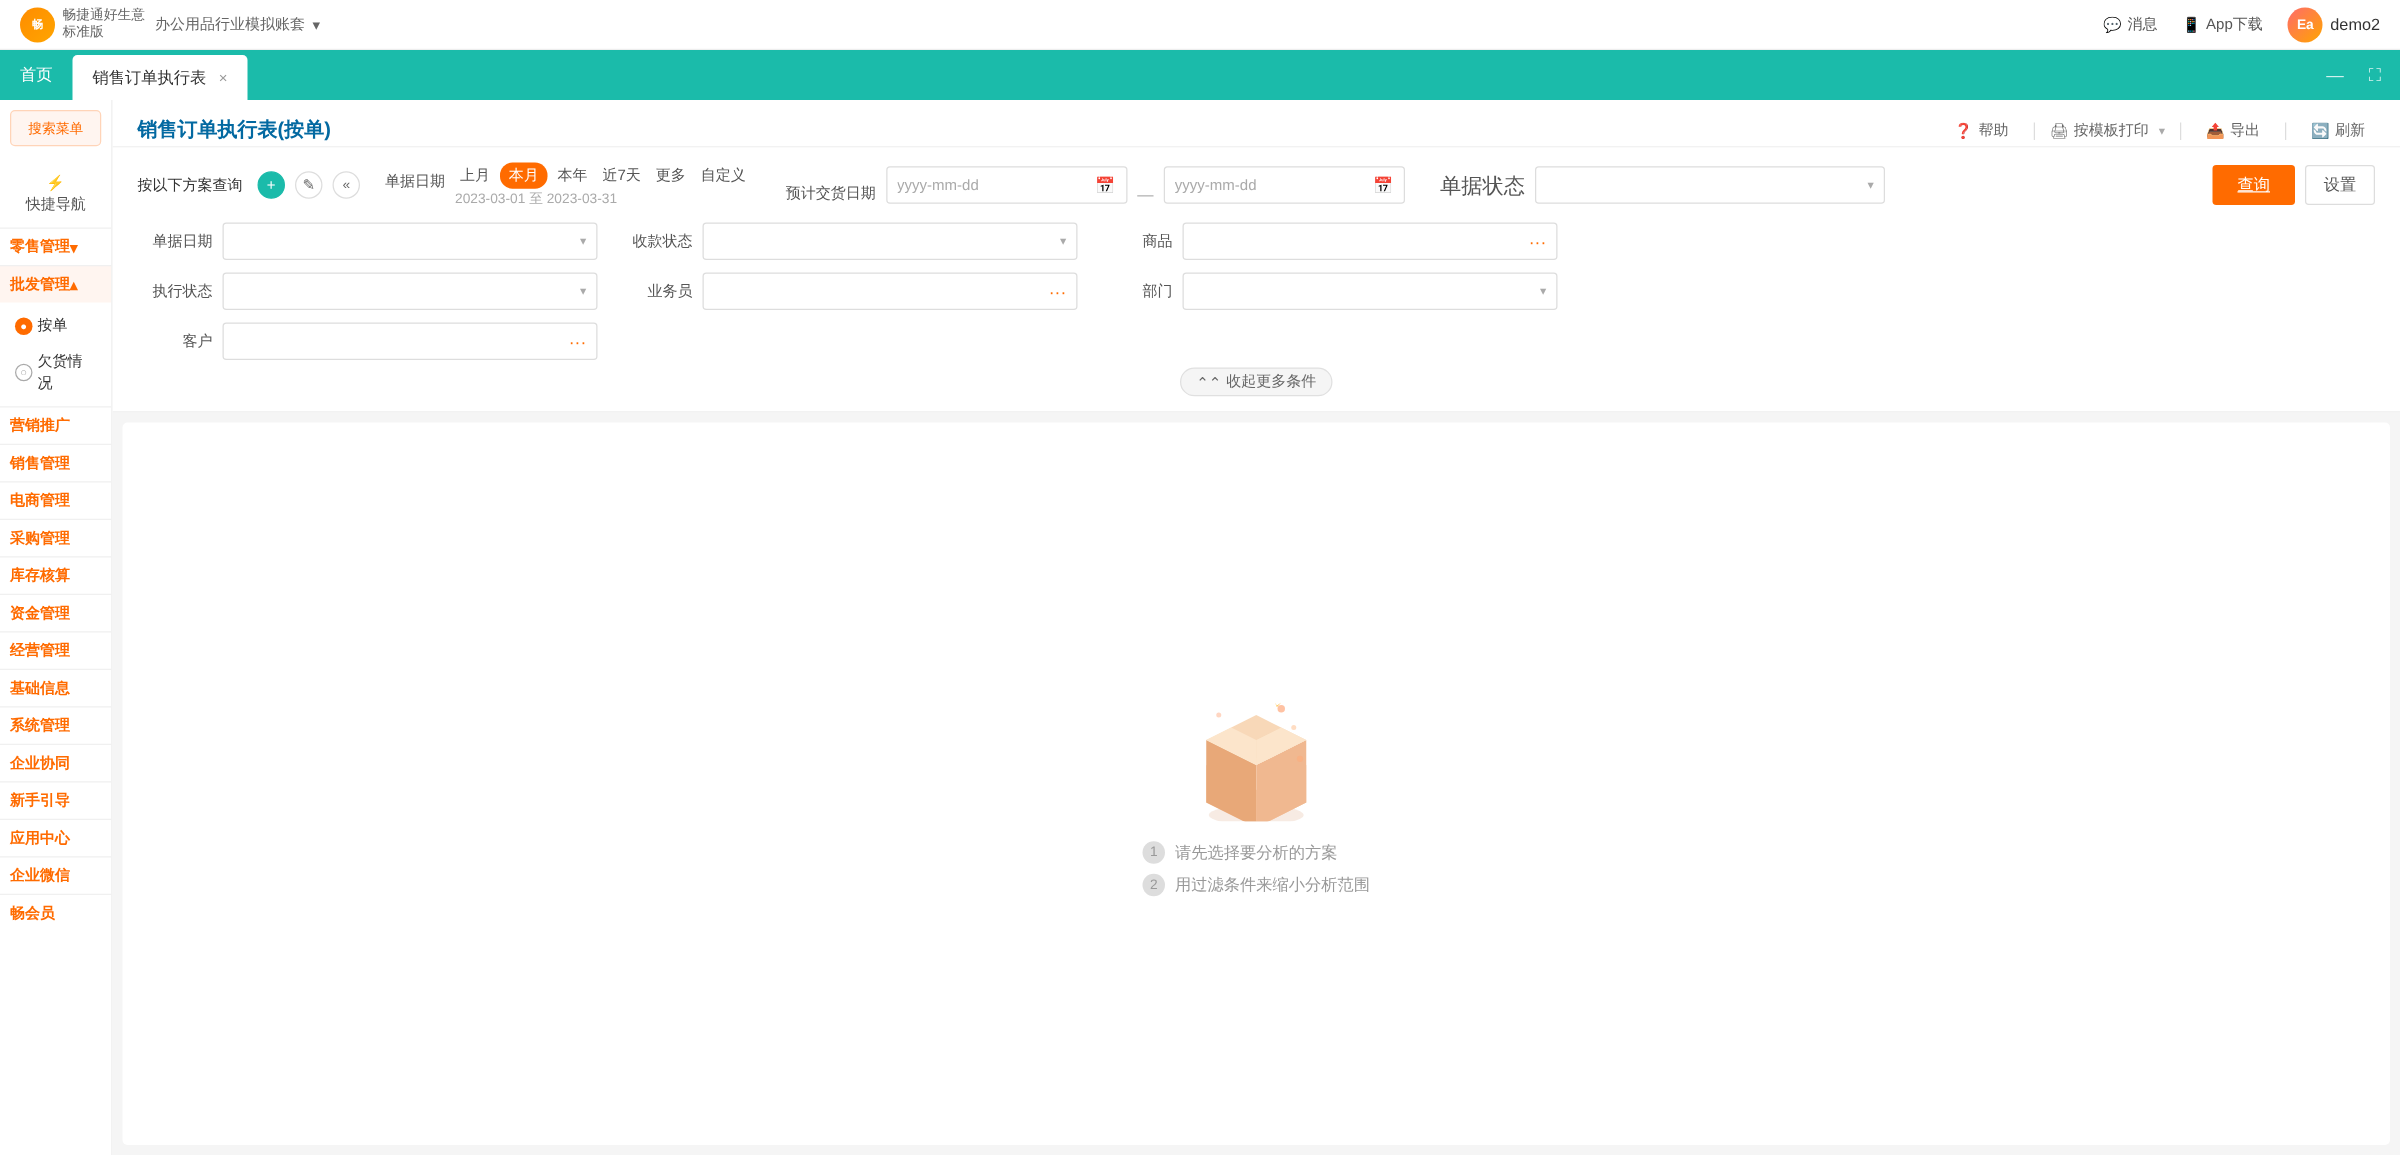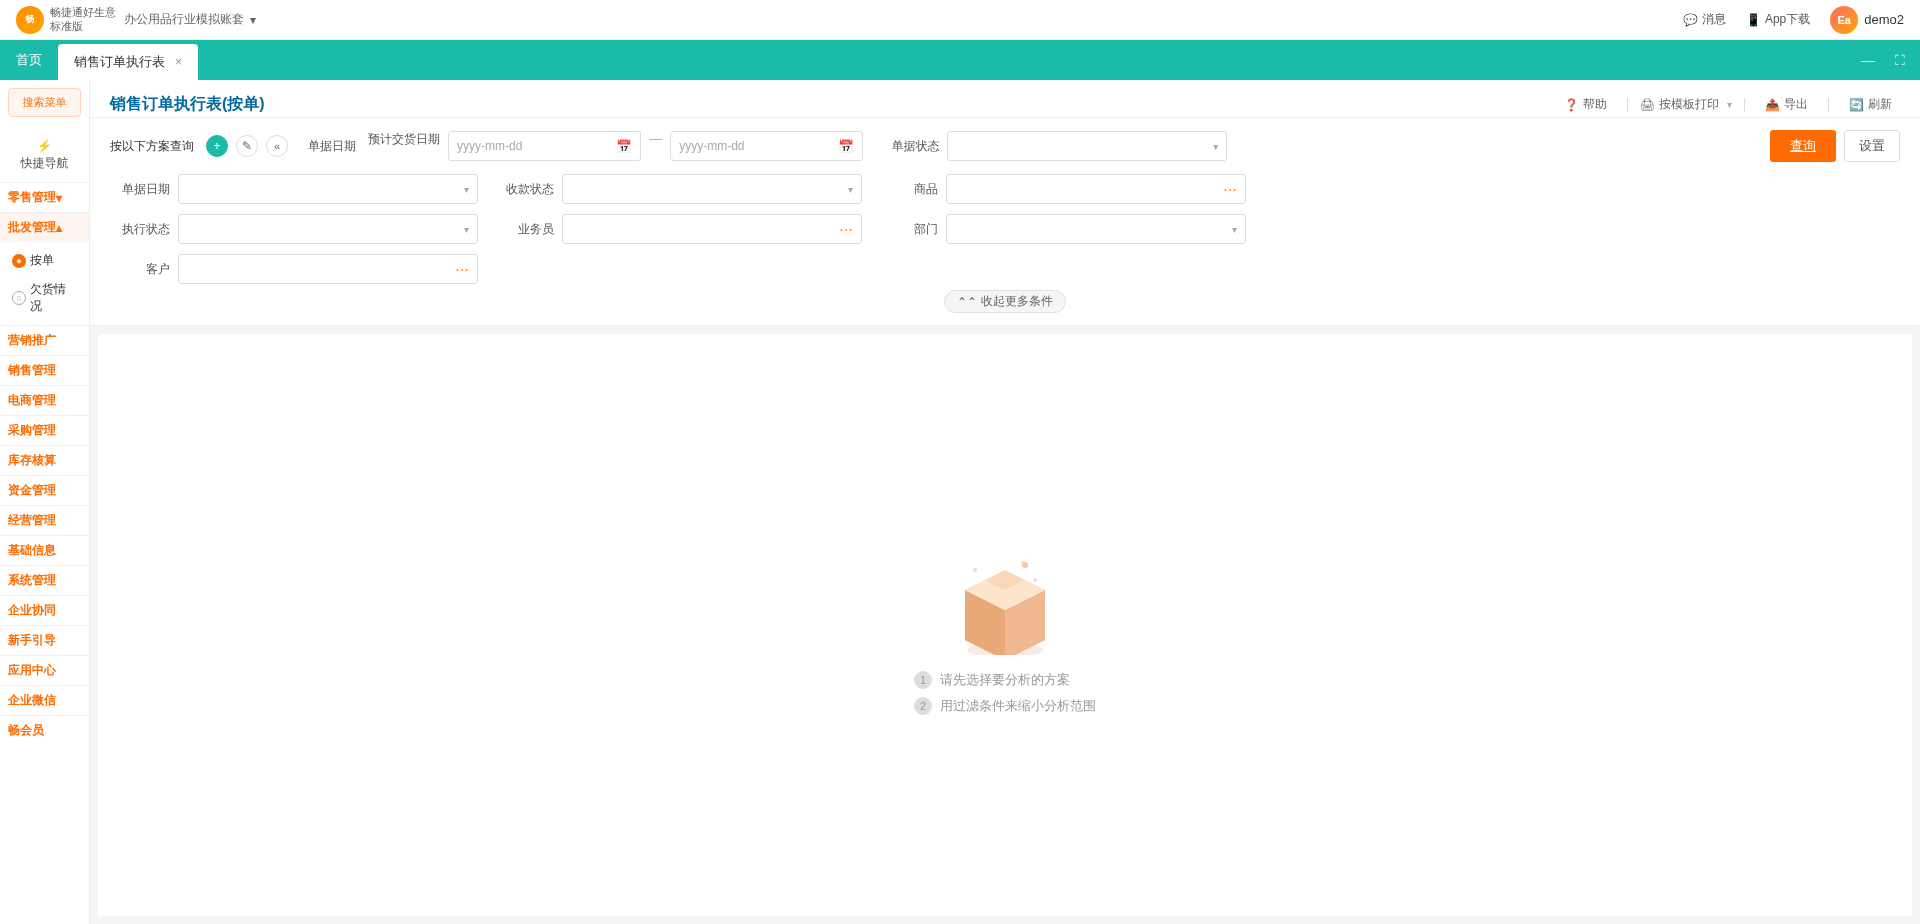--- a/index.html
+++ b/index.html
@@ -251,37 +251,48 @@
       <div style="display:flex; align-items:center; gap:12px; margin-bottom:12px;">
         <span class="scheme-label">按以下方案查询</span>
         <div class="scheme-actions">
           <div class="scheme-icon-btn add">+</div>
           <div class="scheme-icon-btn">✎</div>
           <div class="scheme-collapse">«</div>
         </div>
 
         <div style="display:flex; align-items:flex-start; gap:8px; margin-left:8px;">
           <span style="font-size:12px; color:#555; line-height:30px;">单据日期</span>
-        </div>
-
-        <div style="display:flex; align-items:flex-start; gap:8px; margin-left:0;">
+          <div style="display:flex; flex-direction:column;">
+            <div style="display:flex; align-items:center; gap:4px;">
+              <span style="font-size:12px; color:#555; cursor:pointer; padding:2px 4px;">上月</span>
+              <span style="font-size:12px; background:#ff6b00; color:#fff; border-radius:10px; padding:2px 7px; cursor:pointer;">本月</span>
+              <span style="font-size:12px; color:#555; cursor:pointer; padding:2px 4px;">本年</span>
+              <span style="font-size:12px; color:#555; cursor:pointer; padding:2px 4px;">近7天</span>
+              <span style="font-size:12px; color:#555; cursor:pointer; padding:2px 4px;">更多</span>
+              <span style="font-size:12px; color:#555; cursor:pointer; padding:2px 4px;">自定义</span>
+            </div>
+            <span style="font-size:11px; color:#aaa;">2023-03-01 至 2023-03-31</span>
+          </div>
+        </div>
+
+        <div style="display:flex; align-items:flex-end; gap:8px; margin-left:16px;">
           <span style="font-size:12px; color:#555;">预计交货日期</span>
           <div class="filter-input filter-input-date">
             <input type="text" placeholder="yyyy-mm-dd" style="">
             <span style="color:#aaa; font-size:13px;">📅</span>
           </div>
           <span style="color:#aaa;">—</span>
           <div class="filter-input filter-input-date">
             <input type="text" placeholder="yyyy-mm-dd" style="">
             <span style="color:#aaa; font-size:13px;">📅</span>
           </div>
         </div>
 
         <div style="display:flex; align-items:center; gap:8px; margin-left:16px;">
-          <span style="font-size:12px; color:#555;">单据状态</span>
+          <span style="font-size:17px; color:#555;">单据状态</span>
           <div class="single-selector" style="min-width:280px;">
             <span style="color:#aaa; font-size:12px;"></span>
             <span style="color:#aaa; font-size:10px;">▾</span>
           </div>
         </div>
 
         <div style="margin-left:auto; display:flex; gap:8px;">
           <button class="btn-query">查询</button>
           <button class="btn-settings">设置</button>
         </div>

